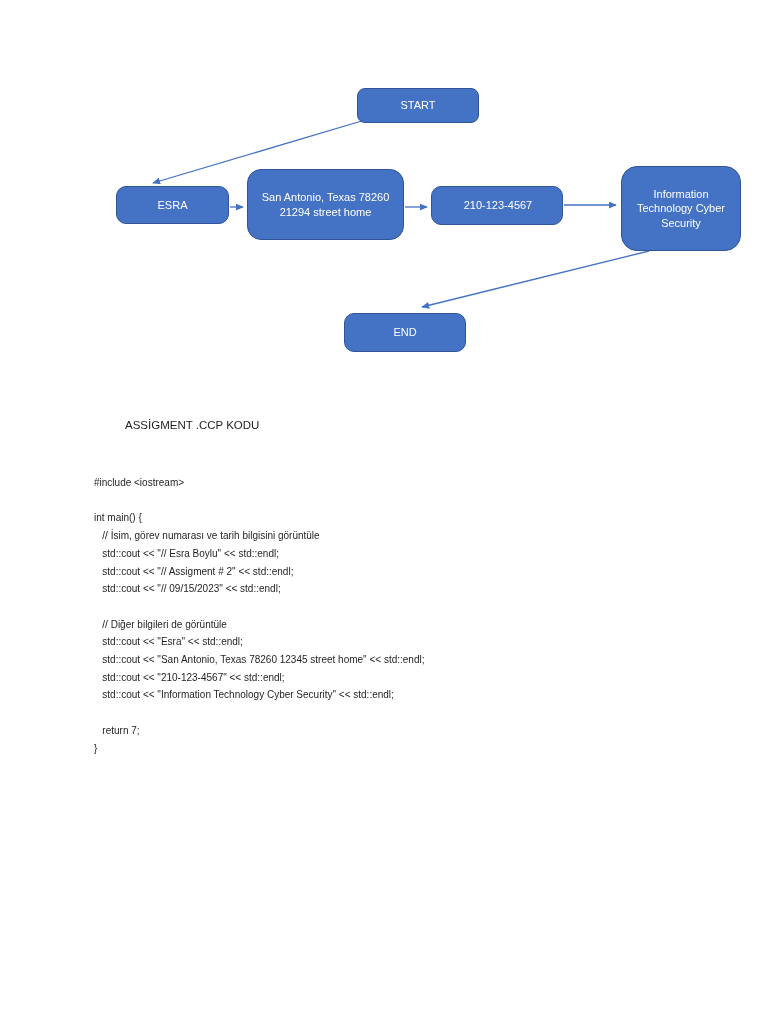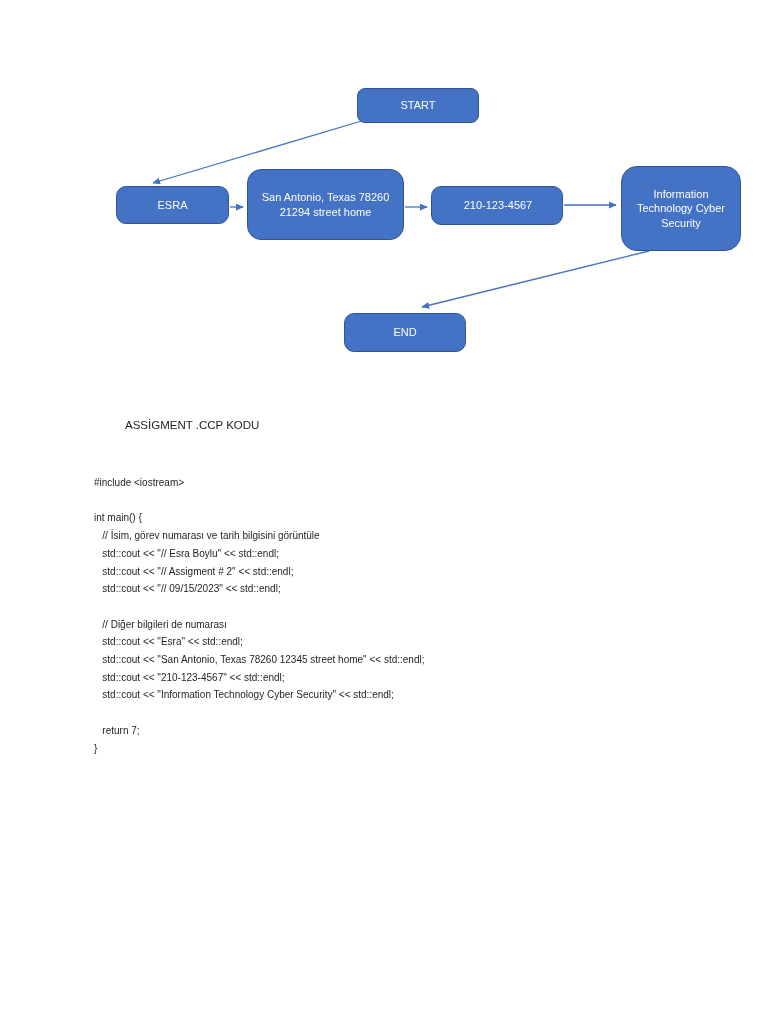--- a/index.html
+++ b/index.html
@@ -111,21 +111,21 @@
 
   <div class="code-block">
     <div class="code-line">#include &lt;iostream&gt;</div>
     <div class="code-line"></div>
     <div class="code-line">int main() {</div>
     <div class="code-line">   // İsim, görev numarası ve tarih bilgisini görüntüle</div>
     <div class="code-line">   std::cout &lt;&lt; "// Esra Boylu" &lt;&lt; std::endl;</div>
     <div class="code-line">   std::cout &lt;&lt; "// Assigment # 2" &lt;&lt; std::endl;</div>
     <div class="code-line">   std::cout &lt;&lt; "// 09/15/2023" &lt;&lt; std::endl;</div>
     <div class="code-line"></div>
-    <div class="code-line">   // Diğer bilgileri de numarası</div>
+    <div class="code-line">   // Diğer bilgileri de görüntüle</div>
     <div class="code-line">   std::cout &lt;&lt; "Esra" &lt;&lt; std::endl;</div>
     <div class="code-line">   std::cout &lt;&lt; "San Antonio, Texas 78260 12345 street home" &lt;&lt; std::endl;</div>
     <div class="code-line">   std::cout &lt;&lt; "210-123-4567" &lt;&lt; std::endl;</div>
     <div class="code-line">   std::cout &lt;&lt; "Information Technology Cyber Security" &lt;&lt; std::endl;</div>
     <div class="code-line"></div>
     <div class="code-line">   return 7;</div>
     <div class="code-line">}</div>
   </div>
 
 </div>

